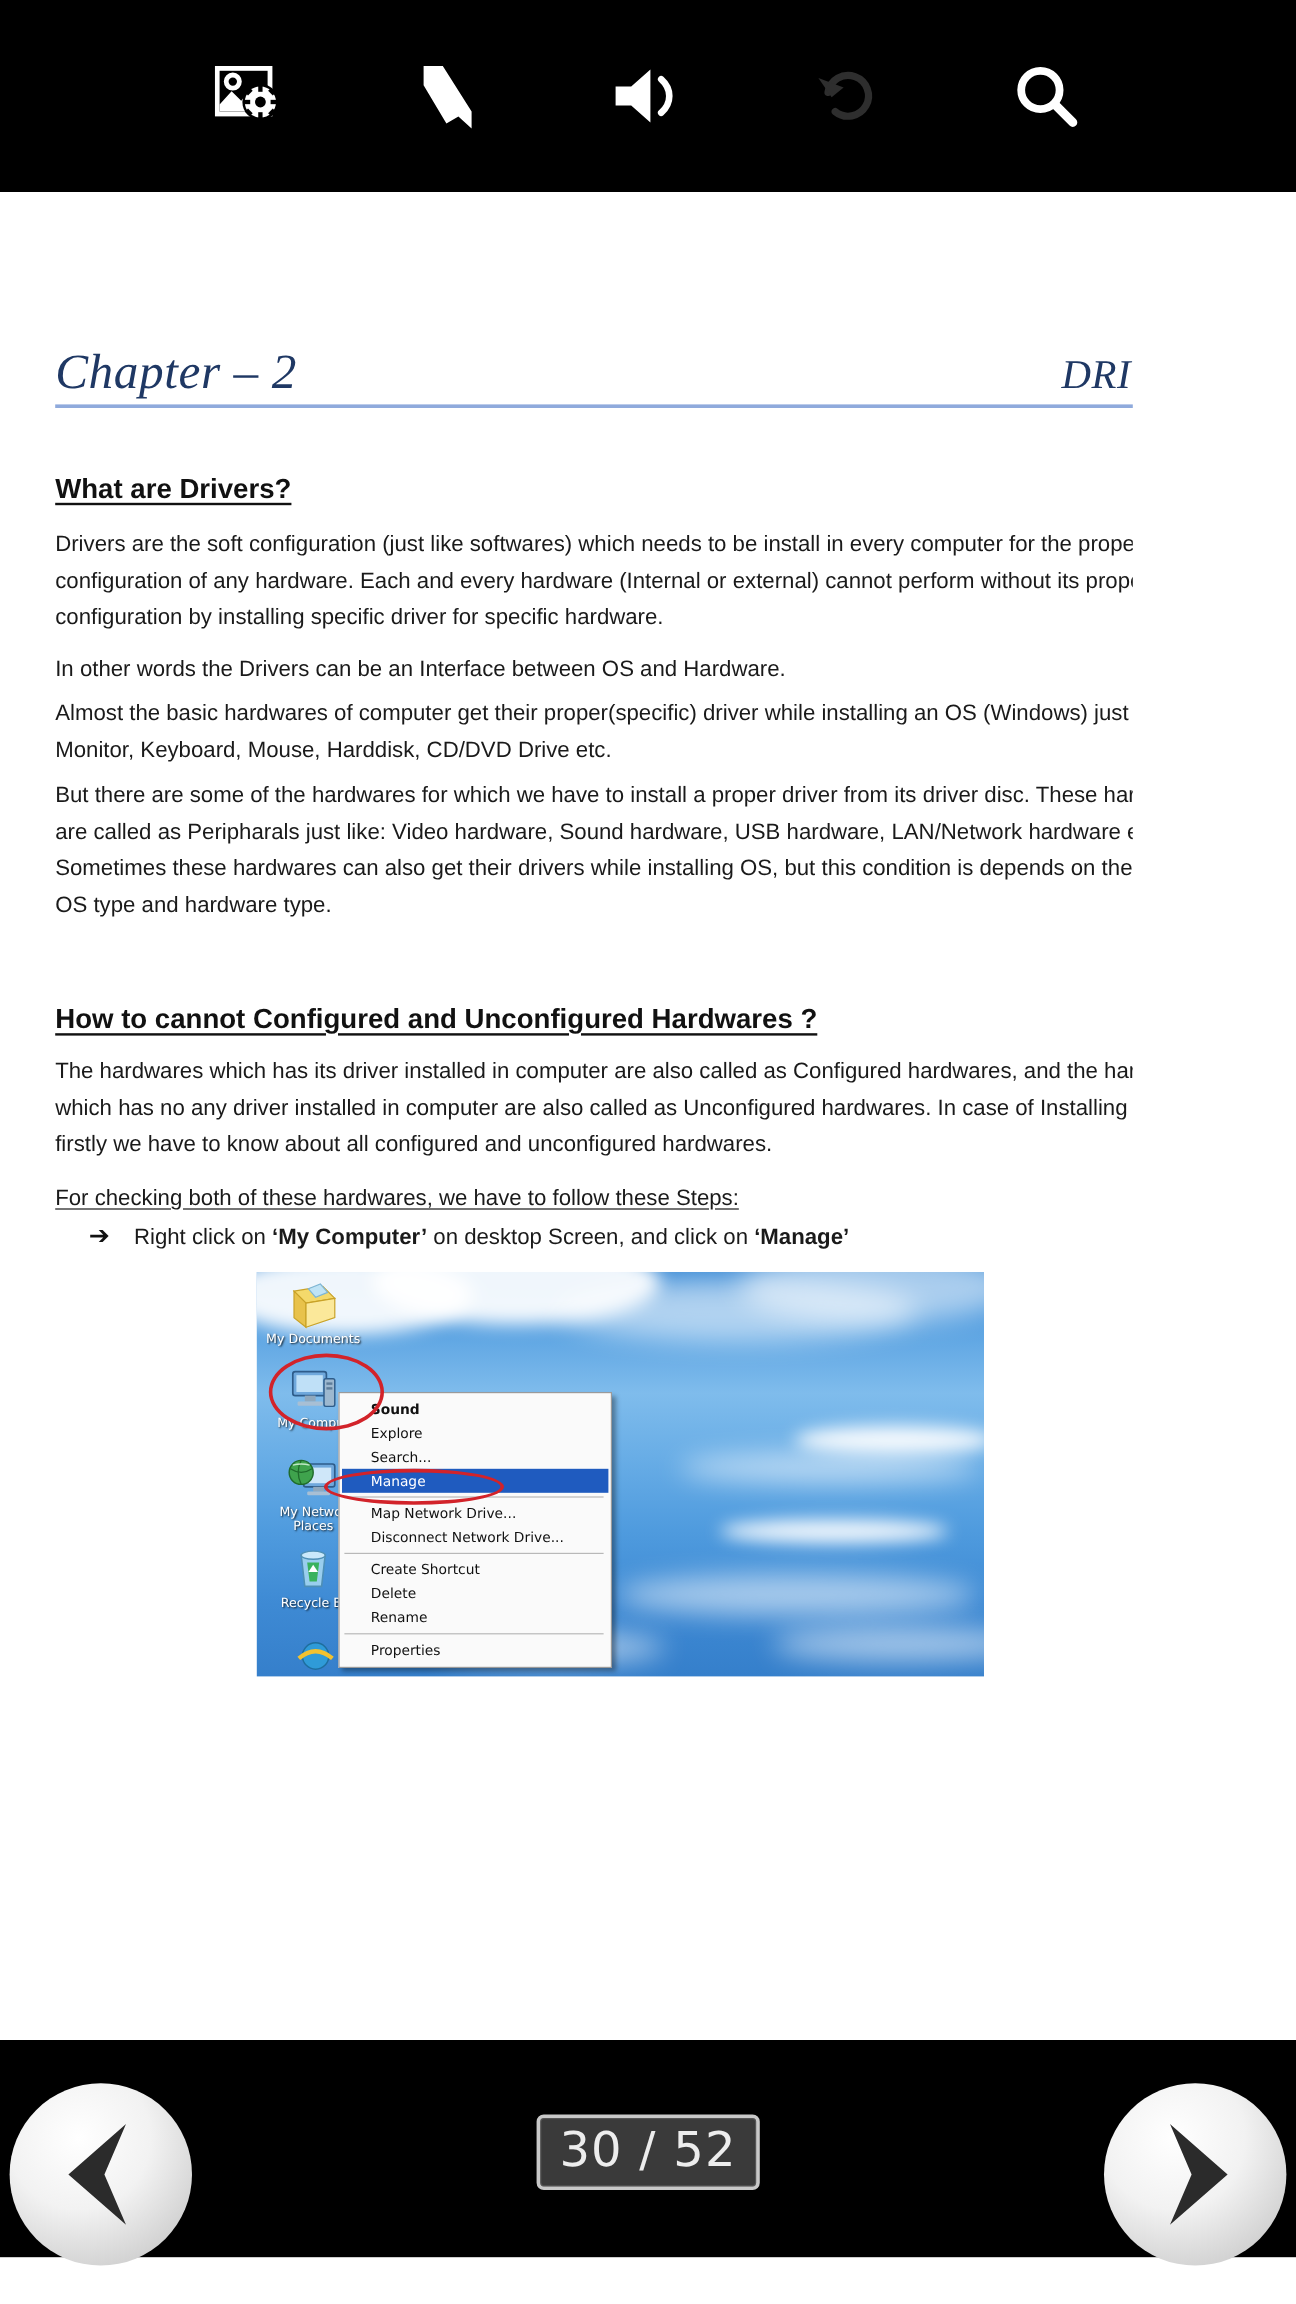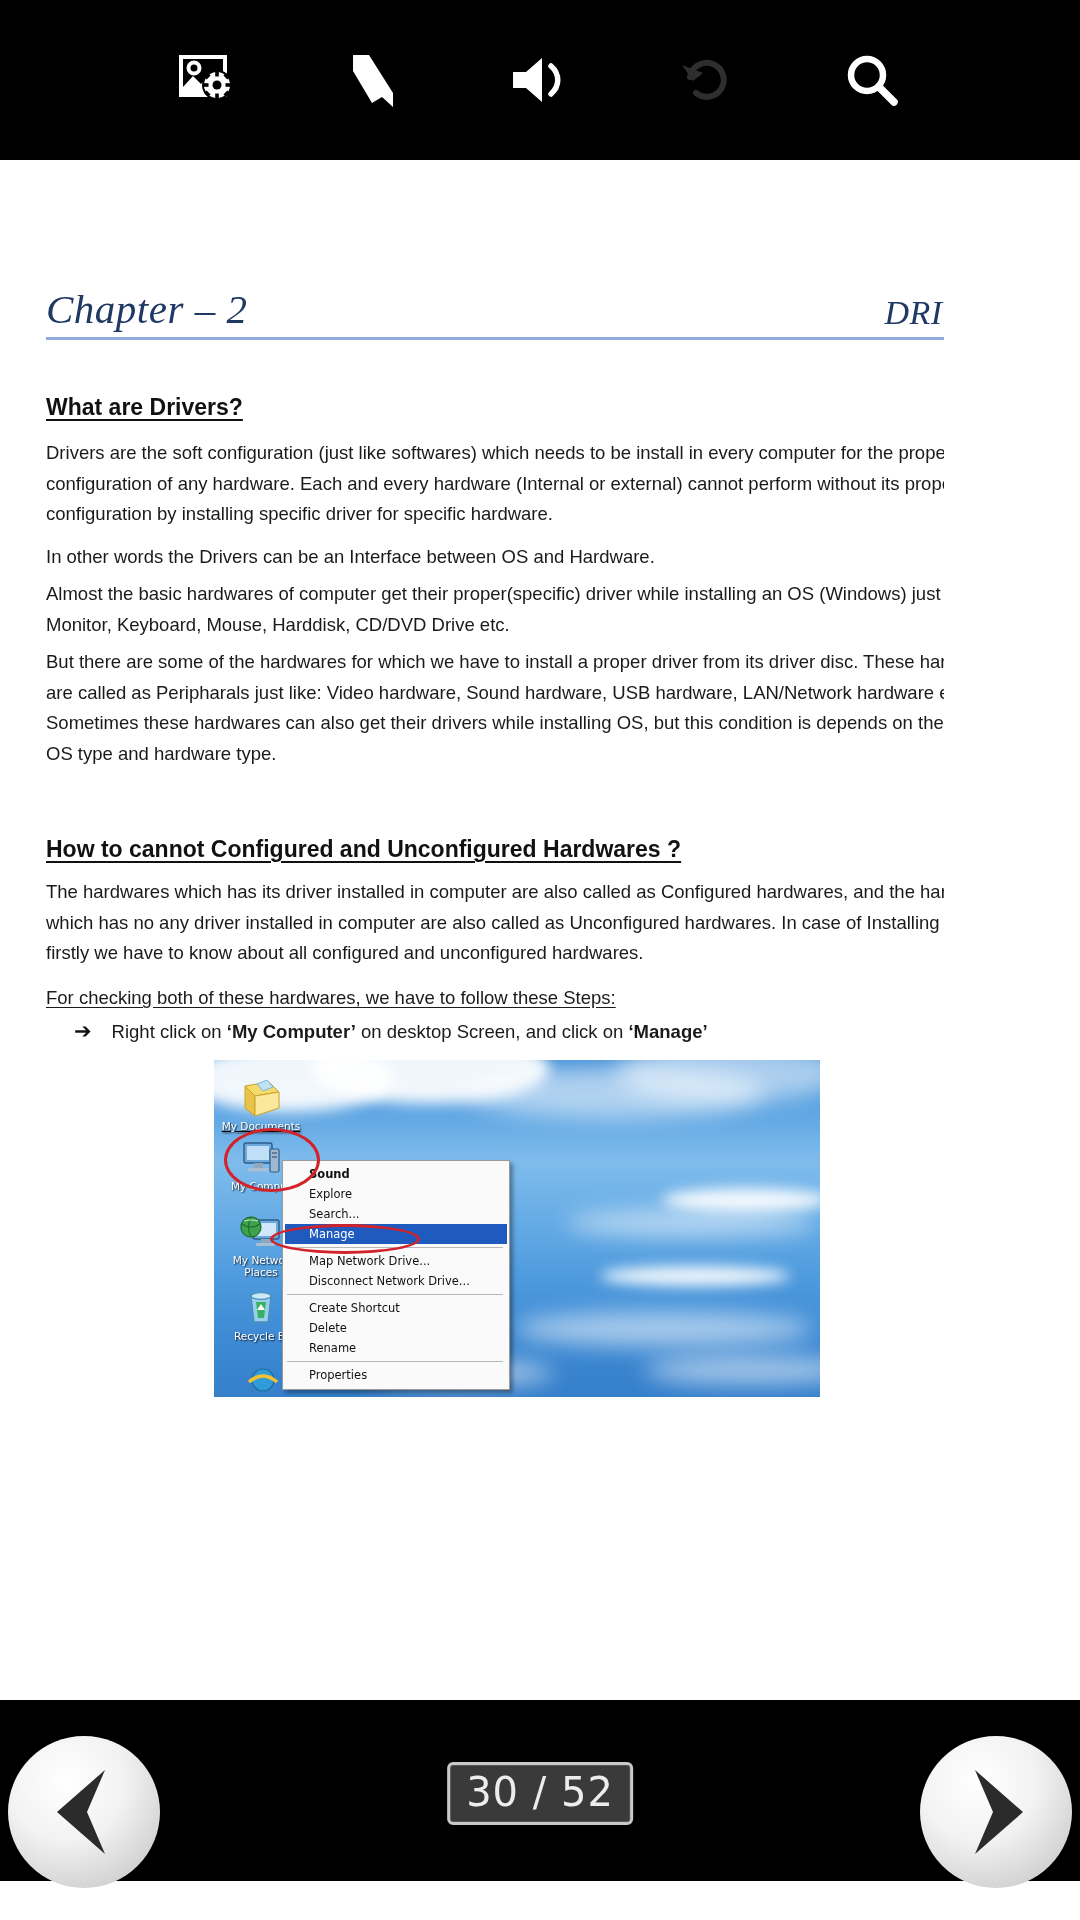--- a/index.html
+++ b/index.html
@@ -122,21 +122,21 @@
   .dicon { position:absolute; width:86px; text-align:center; }
   .dicon .glyph {
     width:44px; height:40px; margin:0 auto 2px auto; position:relative;
   }
   .dicon .lbl {
     font-family:"DejaVu Sans", sans-serif;
     font-size:10.5px; color:#ffffff;
     text-shadow:1px 1px 1.6px rgba(0,0,0,0.85);
     line-height:12px;
   }
-  #ic-docs   { left:4px; top:18px;text-decoration:underline; }
+  #ic-docs   { left:4px; top:8px; }
   #ic-comp   { left:4px; top:78px; }
   #ic-net    { left:4px; top:152px; }
   #ic-bin    { left:4px; top:228px; }
   #ic-extra  { left:6px; top:306px; }
 
   
   #ctx-menu {
     position:absolute; left:68px; top:100px;
     width:228px;
     background:#FAFAFA;

